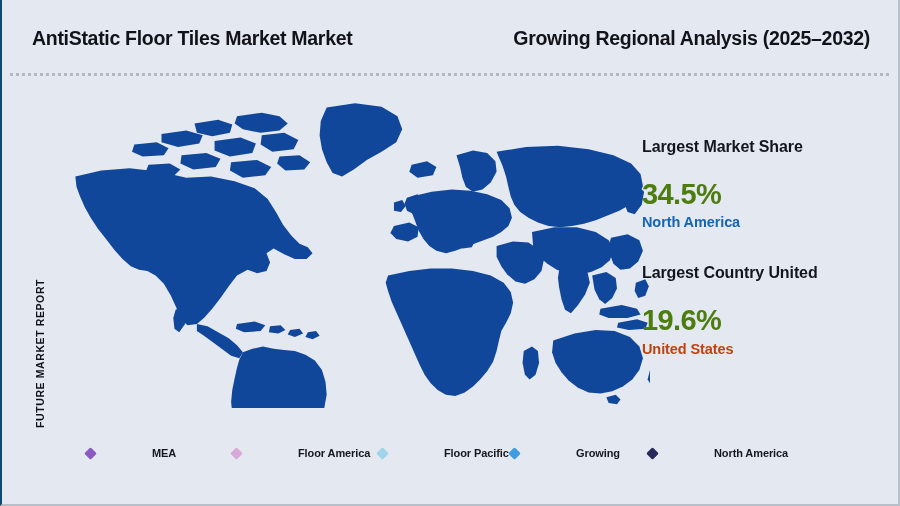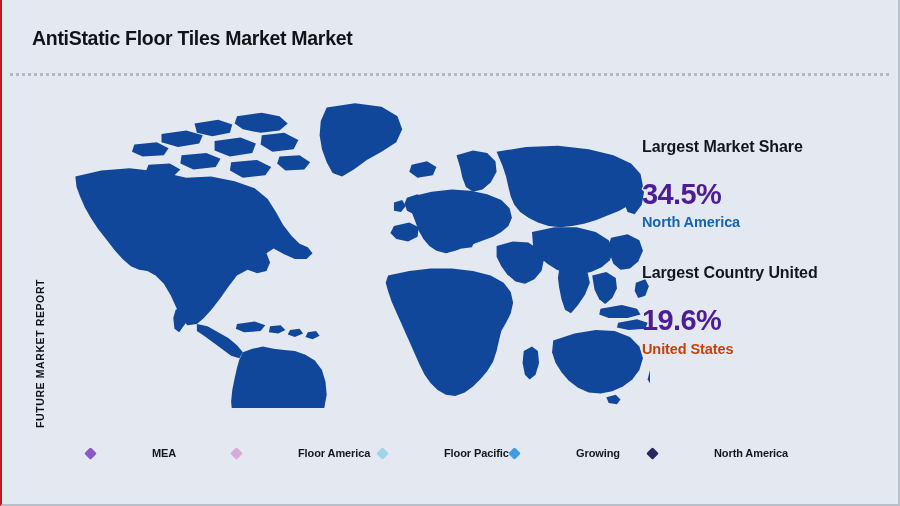--- a/index.html
+++ b/index.html
@@ -8,21 +8,21 @@
     background: #ffffff;
   }
   #root {
     position: relative;
     width: 900px;
     height: 506px;
     background: #e4e8f0;
     font-family: "Liberation Sans", sans-serif;
     overflow: hidden;
     box-sizing: border-box;
-    border-left: 2px solid #b91c1c;
+    border-left: 2px solid #0c4a6e;
     border-right: 2px solid #b9bfc9;
     border-bottom: 2px solid #b9bfc9;
   }
 
   
   #header {
     position: absolute;
     left: 0; top: 0;
     width: 100%;
     height: 74px;
@@ -89,21 +89,21 @@
   .stat-label {
     font-size: 16px;
     font-weight: bold;
     color: #13161c;
     letter-spacing: -0.1px;
     margin-bottom: 9px;
   }
   .stat-value {
     font-size: 29px;
     font-weight: bold;
-    color: #4c1d95;
+    color: #4d7c0f;
     letter-spacing: -0.6px;
     line-height: 1.05;
     margin-bottom: 5px;
     margin-top: 23px;
   }
   .stat-region {
     font-size: 14.5px;
     font-weight: bold;
     color: #1565b5;
     letter-spacing: -0.1px;
@@ -140,20 +140,21 @@
     padding-left: 48px;
   }
 </style>
 </head>
 <body>
 
 <div id="root" style="background: rgb(228, 232, 240);">
 
   <div id="header">
     <div class="title" id="title-left">AntiStatic Floor Tiles Market Market</div>
+    <div class="title" id="title-right">Growing Regional Analysis (2025–2032)</div>
     <div id="header-divider"></div>
   </div>
 
   <div id="side-label">FUTURE MARKET REPORT</div>
 
   <div id="map-wrap">
     <svg viewBox="0 0 1000 520" preserveAspectRatio="xMidYMid meet">
       <g fill="#11479a">
 
         <path d="M452,15 L500,8 L545,14 L572,30 L580,52 L570,74 L545,90 L520,104 L498,120 L478,132 L462,126 L452,108 L444,86 L440,62 L442,38 Z"></path>

